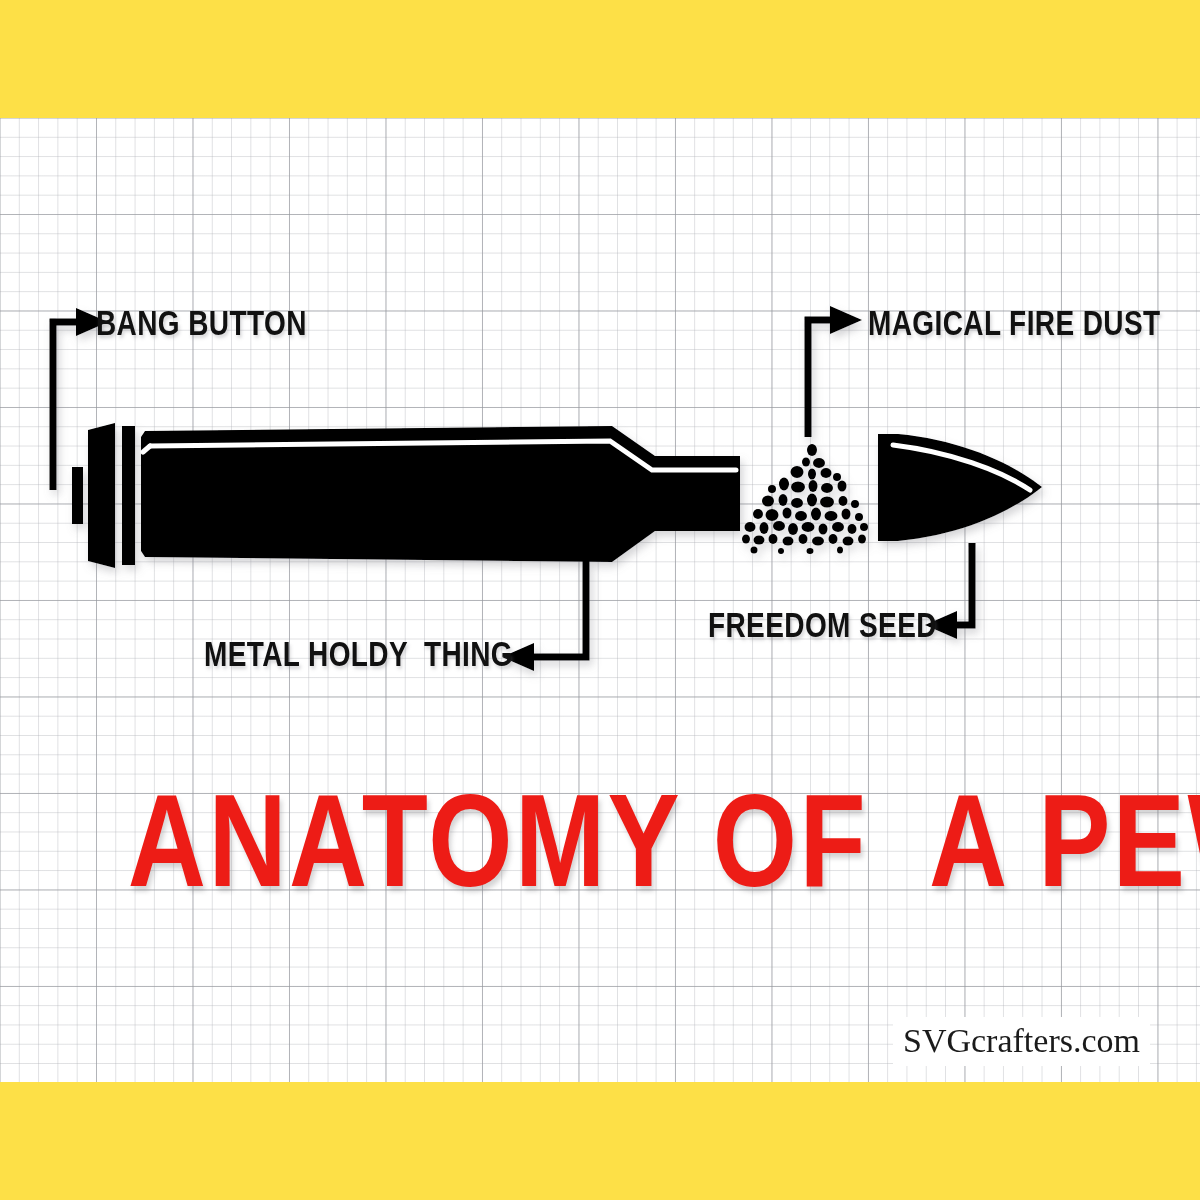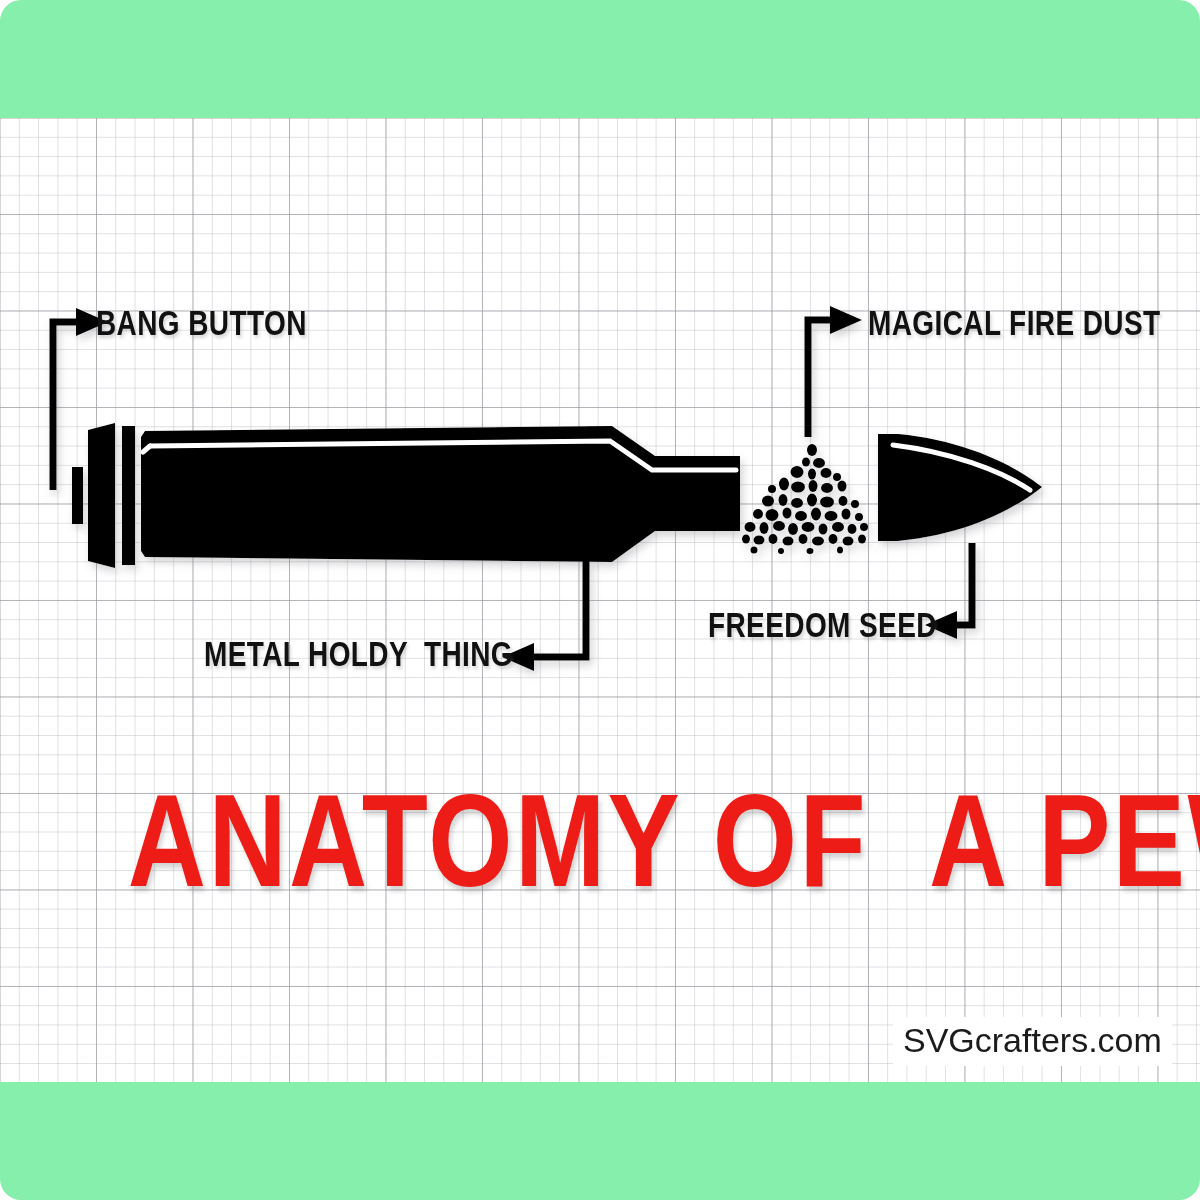--- a/index.html
+++ b/index.html
@@ -12,22 +12,21 @@
     width: 1200px;
     height: 1200px;
     font-family: "Liberation Sans", sans-serif;
     overflow: hidden;
   }
 
   #stage {
     position: relative;
     width: 1200px;
     height: 1200px;
-    background: #86efac;
-    border-radius: 21px;
+    background: #fde047;
   }
 
   
   #paper {
     position: absolute;
     left: 0;
     top: 118px;
     width: 1200px;
     height: 964px;
     background-color: #ffffff;
@@ -99,21 +98,21 @@
   }
 
   
   #watermark {
     position: absolute;
     left: 893px;
     top: 1017px;
     padding: 5px 10px 7px 10px;
     background: #ffffff;
     color: #1b1b1b;
-    font-family: Liberation Sans, sans-serif;
+    font-family: Liberation Serif, serif;
     font-weight: 400;
     font-size: 34px;
     line-height: 1.1;
     white-space: pre;
   }
 </style>
 </head>
 <body>
 
 <div id="stage">

